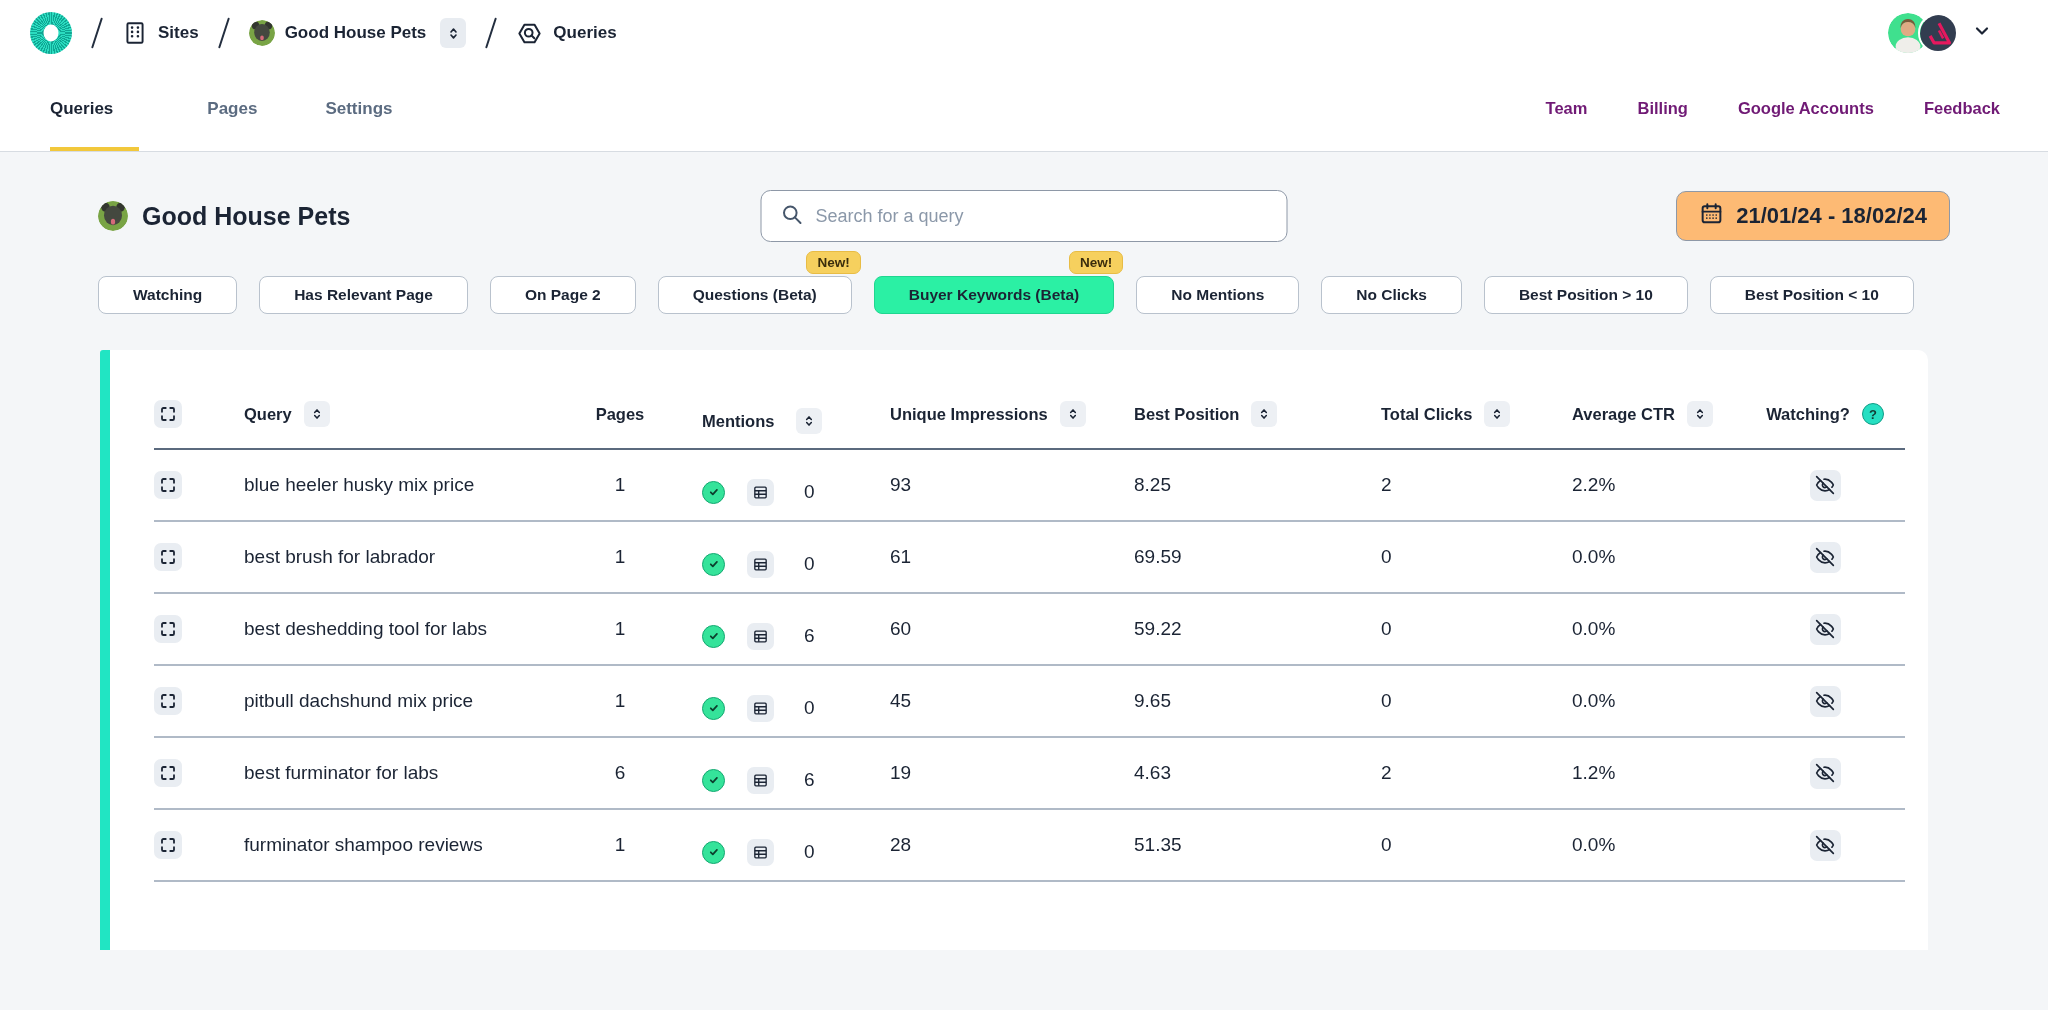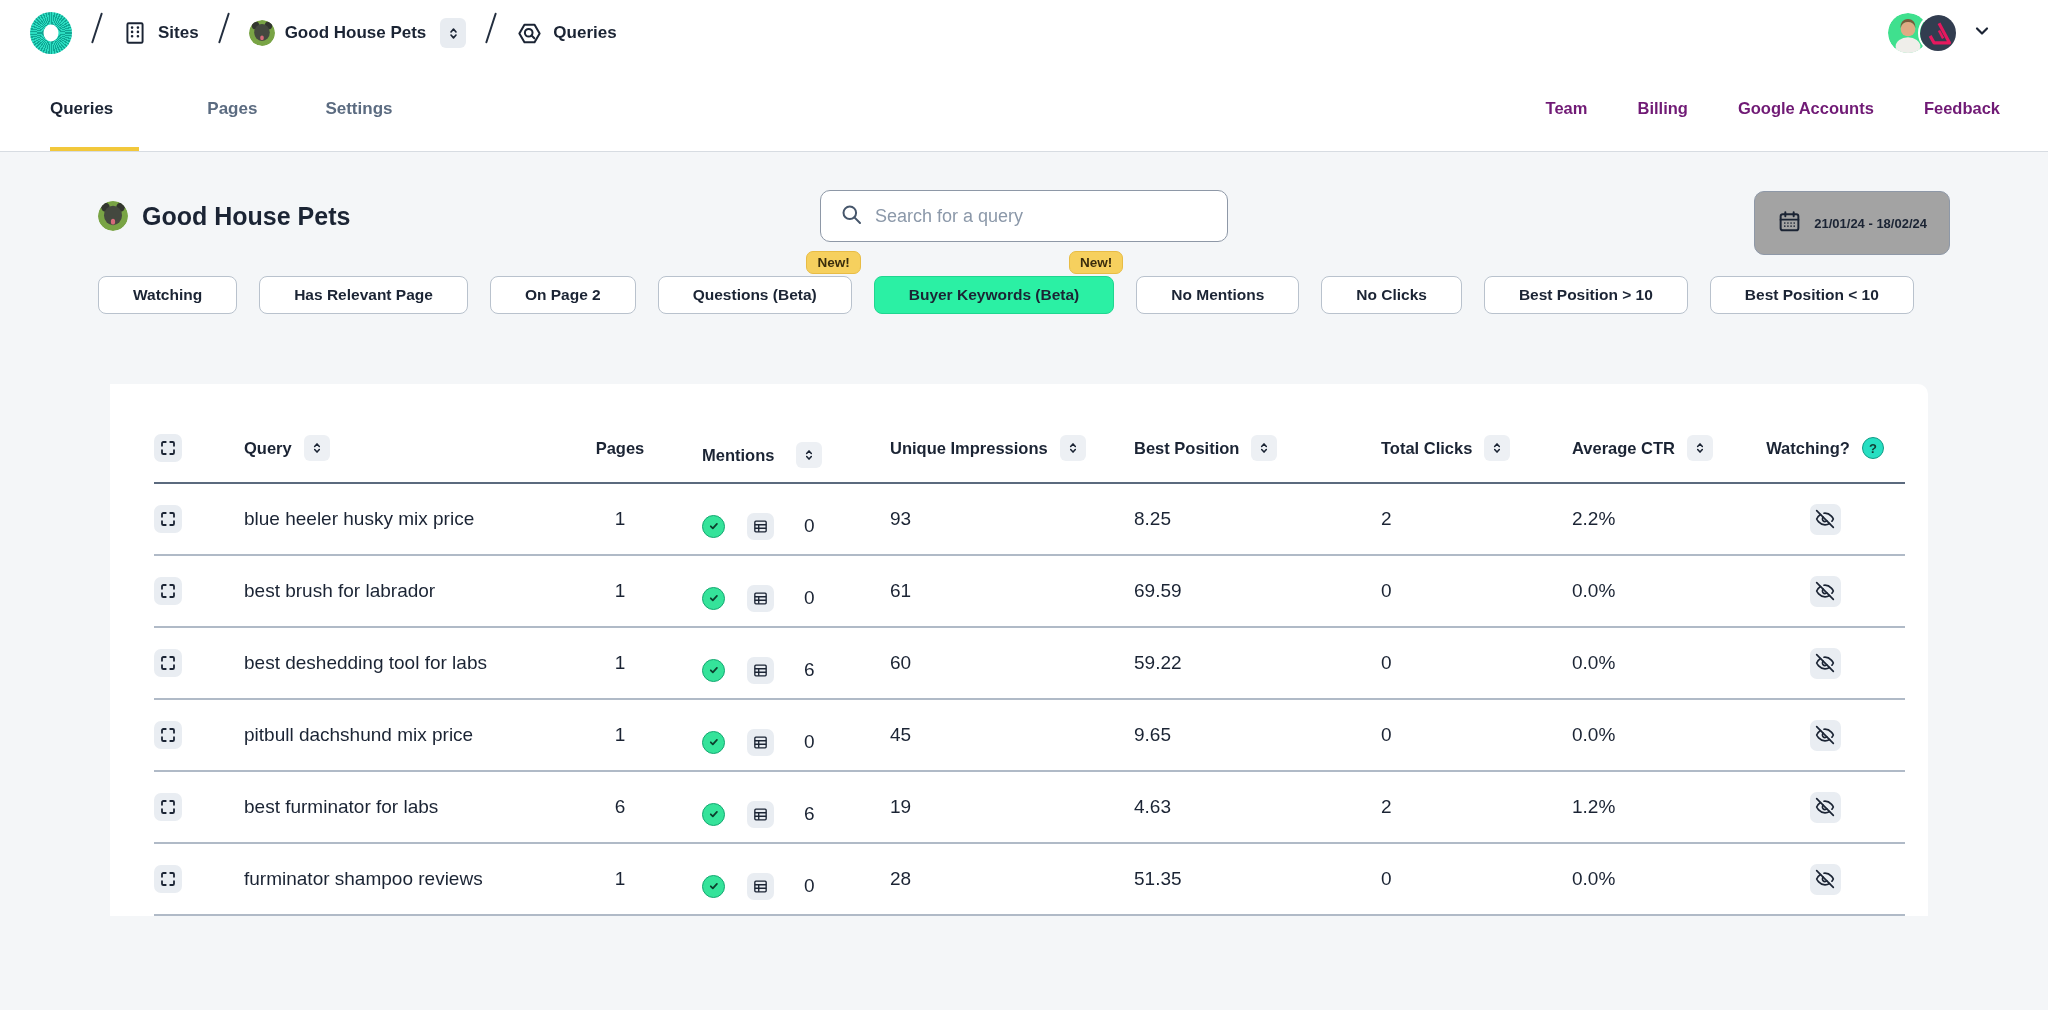--- a/index.html
+++ b/index.html
@@ -1,21 +1,21 @@
 <!DOCTYPE html>
 <html><head>
 <meta charset="utf-8">
 <style>
   * { margin:0; padding:0; box-sizing:border-box; }
   html,body { width:2048px; height:1010px; overflow:hidden; }
   body { font-family:"Liberation Sans", sans-serif; background:#f4f6f8; color:#1b2434; }
 
   
   .topbar { height:66px; background:#fff; display:flex; align-items:center; justify-content:space-between; padding:0 56px 0 30px; }
-  .topbar-left { display:flex; gap:24px; }
+  .topbar-left { display:flex; align-items:center; gap:24px; }
   .logo { width:42px; height:42px; border-radius:50%; position:relative; display:block;
           background:repeating-conic-gradient(#0fa693 0deg 4deg, #2bdcc0 4deg 8deg); cursor:pointer; }
   .logo::after { content:""; position:absolute; left:50%; top:50%; width:15px; height:17px; transform:translate(-50%,-50%); background:#fff; border-radius:50%; }
   .bc-slash { width:2px; height:32px; background:#232e3f; transform:rotate(18deg); border-radius:1px; }
   .bc-item { display:flex; align-items:center; gap:10px; font-size:17px; font-weight:600; color:#1b2434; cursor:pointer; }
   .bc-item svg { display:block; }
   .mini-avatar { width:26px; height:26px; border-radius:50%; overflow:hidden; flex:0 0 auto; }
   .switch-box { width:26px; height:30px; background:#e8ecf1; border-radius:6px; display:flex; align-items:center; justify-content:center; margin-left:4px; border:none; cursor:pointer; }
   .topbar-right { display:flex; align-items:center; }
   .avatar { width:40px; height:40px; border-radius:50%; overflow:hidden; display:block; }
@@ -31,34 +31,34 @@
   .tab.active::after { content:""; position:absolute; left:0; right:0; bottom:0; height:4px; background:#f2c83b; }
   .nav-links { display:flex; gap:50px; }
   .nav-links span { font-size:16.5px; font-weight:600; color:#701a75; cursor:pointer; }
 
   
   .content { padding-top:38px; position:relative; }
   .title-row { height:52px; position:relative; display:flex; align-items:center; }
   .site-title { display:flex; align-items:center; gap:14px; margin-left:98px; }
   .site-title .mini-avatar { width:30px; height:30px; }
   .site-title h1 { font-size:25px; font-weight:700; color:#1b2434; }
-  .searchbox { position:absolute; left:50%; transform:translateX(-50%); top:0; width:408px; height:52px; background:#fff; border:1.5px solid #8e98a7; border-radius:10px; display:flex; align-items:center; padding:0 16px 0 18px; gap:12px; }
+  .searchbox { position:absolute; left:50%; transform:translateX(-50%); top:0; width:527px; height:52px; background:#fff; border:1.5px solid #8e98a7; border-radius:10px; display:flex; align-items:center; padding:0 16px 0 18px; gap:12px; }
   .searchbox input { border:none; outline:none; flex:1; font-size:18px; font-family:"Liberation Sans", sans-serif; color:#1b2434; background:transparent; }
   .searchbox input::placeholder { color:#8b98a9; }
-  .date-btn { position:absolute; right:98px; top:1px; height:64px; background:#a3a3a3; border:1.5px solid #8e98a7; border-radius:10px; display:flex; align-items:center; gap:12px; padding:0 22px; font-family:"Liberation Sans", sans-serif; font-size:13px; font-weight:700; color:#1b2434; cursor:pointer; }
+  .date-btn { position:absolute; right:98px; top:1px; height:50px; background:#fdba74; border:1.5px solid #8e98a7; border-radius:10px; display:flex; align-items:center; gap:12px; padding:0 22px; font-family:"Liberation Sans", sans-serif; font-size:22px; font-weight:700; color:#1b2434; cursor:pointer; }
 
   .filters-heading { margin:30px 0 0 98px; font-size:23px; font-weight:700; color:#1b2434; }
 
   .chips { margin:34px 0 0 98px; display:flex; gap:22px; }
   .chip { position:relative; height:38px; padding:0 34px; background:#fff; border:1.5px solid #b9c2cd; border-radius:8px; font-family:"Liberation Sans", sans-serif; font-size:15.5px; font-weight:600; color:#1b2434; cursor:pointer; display:flex; align-items:center; }
   .chip.active { background:#2bf0a4; border-color:#20d690; }
   .new-badge { position:absolute; top:-26px; right:-10px; background:#f6d05e; border:1px solid #e8bc45; border-radius:7px; padding:3px 10px; font-size:13.5px; font-weight:700; color:#3a2d0c; }
 
   
-  .table-region { margin:36px 120px 0 100px; height:600px; display:flex;align-items:center; }
+  .table-region { margin:36px 120px 0 100px; height:600px; display:flex; }
   .accent-bar { width:10px; background:#21e5c3; border-radius:3px 0 0 0; }
   .table-card { flex:1; background:#fff; border-radius:0 10px 0 0; padding:0 23px 0 44px; overflow:hidden; }
   .grid { display:grid; grid-template-columns:76px 344px 92px 206px 246px 248px 192px 200px 134px; align-items:center; }
   .thead { height:100px; border-bottom:2px solid #5b6a7e; padding-top:30px; font-size:16.5px; font-weight:700; }
   .trow { height:72px; border-bottom:2px solid #b0bac7; font-size:19px; }
   .cell { display:flex; align-items:center; gap:12px; }
   .c-pages, .c-watch { justify-content:center; }
   .c-query { padding-left:14px; }
   .c-mentions { padding-left:36px; gap:22px;margin-top:14px; }
   .c-imps { padding-left:18px; }

